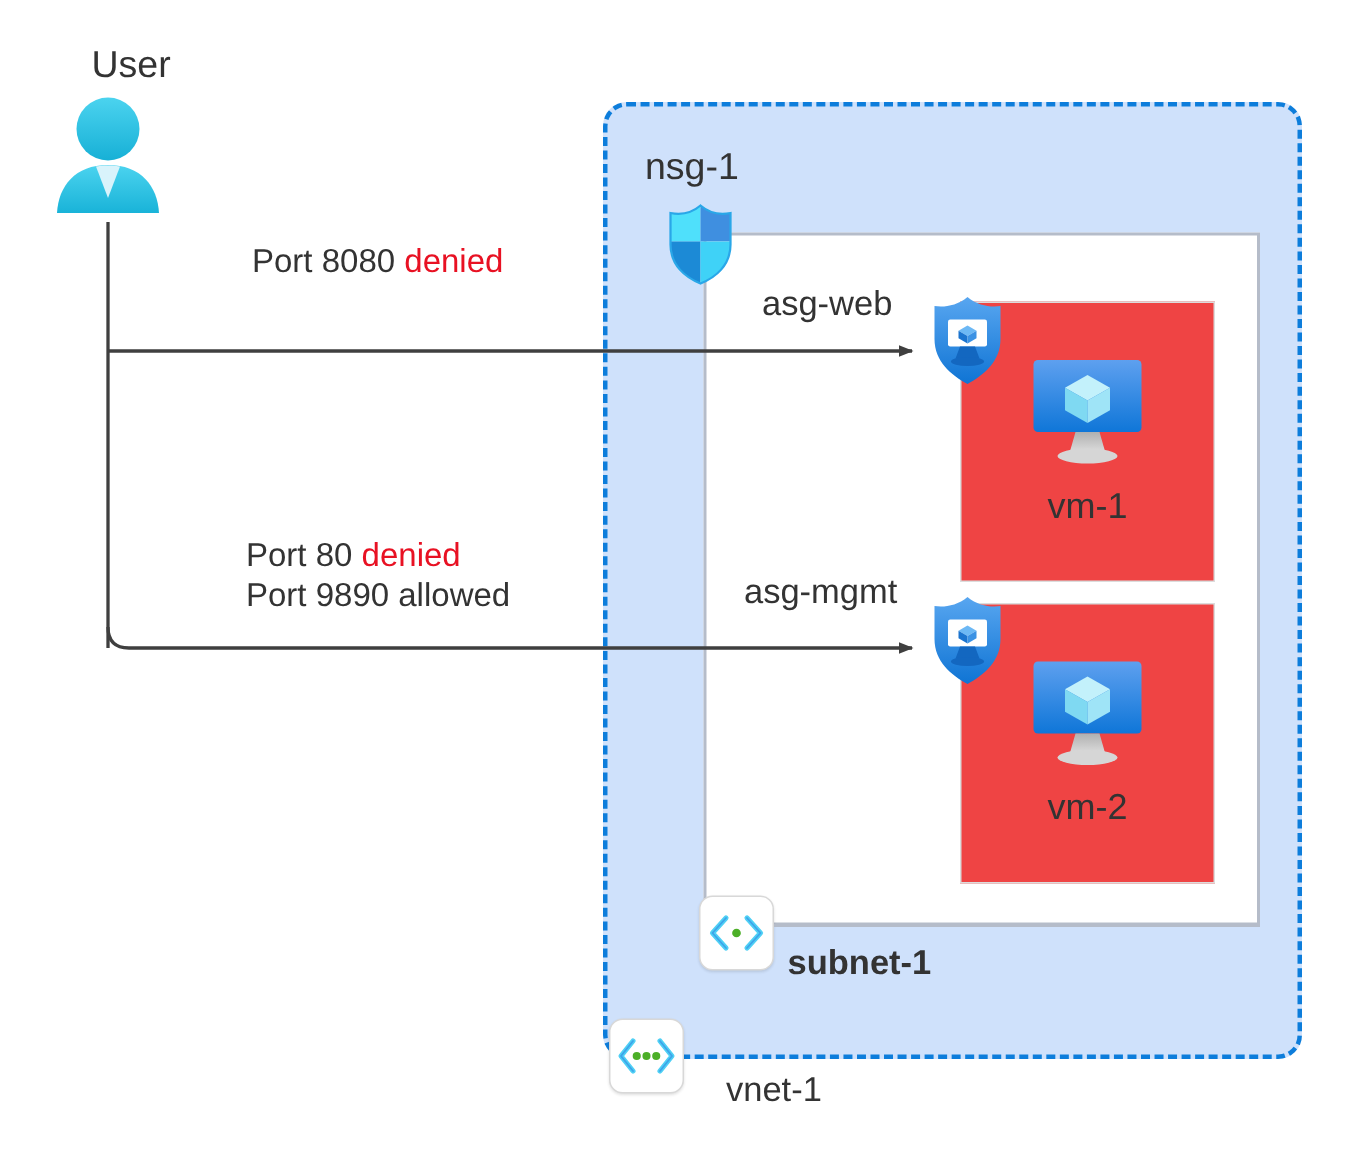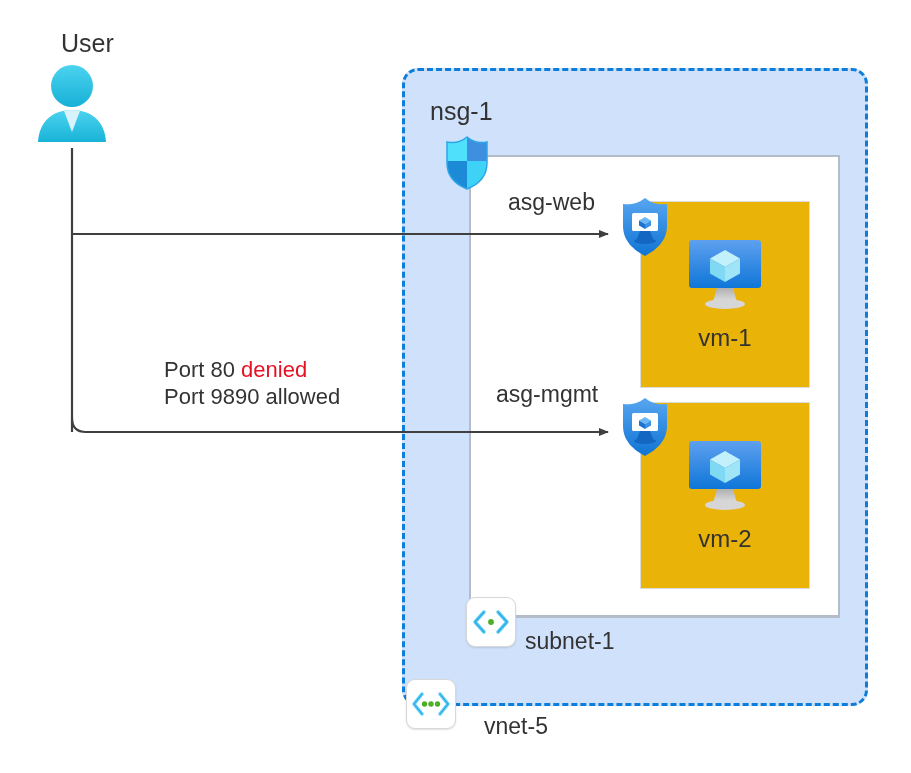--- a/index.html
+++ b/index.html
@@ -58,21 +58,21 @@
     background: #ffffff;
     border: 2px solid #b5bcc9;
   }
 
   
   .vm-card {
     position: absolute;
     width: 170px;
     height: 187px;
     box-sizing: border-box;
-    background: #eab308;
+    background: #ef4444;
     border: 1px solid #dcdcdc;
   }
   #vm-card-1 { left: 640px; top: 201px; }
   #vm-card-2 { left: 640px; top: 402px; }
 
   .vm-icon-wrap {
     position: absolute;
     left: 50%;
     top: 28px;
     transform: translateX(-50%);
@@ -97,21 +97,21 @@
     border-radius: 9px;
     box-sizing: border-box;
     display: flex;
     align-items: center;
     justify-content: center;
     box-shadow: 0 1px 2px rgba(0,0,0,.12);
   }
   #subnet-chip { left: 466px; top: 597px; }
   #vnet-chip   { left: 406px; top: 679px; }
 
-  #subnet-label { left: 525px; top: 627px; }
+  #subnet-label { left: 525px; top: 627px; font-weight: bold; }
   #vnet-label   { left: 484px; top: 712px; }
 
   
   #nsg-shield { position: absolute; left: 443px; top: 135px; }
   #nsg-label  { left: 430px; top: 96px; }
 
   
   .asg-shield { position: absolute; }
   #asg-web-shield  { left: 618px; top: 196px; }
   #asg-mgmt-shield { left: 618px; top: 396px; }
@@ -274,21 +274,21 @@
     <svg width="40" height="26" viewBox="0 0 40 26">
       <path d="M11 3 L3 13 L11 23" fill="none" stroke="#4fd0f5" stroke-width="3.4" stroke-linecap="round" stroke-linejoin="round"></path>
       <path d="M29 3 L37 13 L29 23" fill="none" stroke="#4fd0f5" stroke-width="3.4" stroke-linecap="round" stroke-linejoin="round"></path>
       <path d="M11 3 L3 13 L11 23" fill="none" stroke="#2f7fe0" stroke-width="1.2" stroke-linecap="round" stroke-linejoin="round" opacity=".55"></path>
       <path d="M29 3 L37 13 L29 23" fill="none" stroke="#2f7fe0" stroke-width="1.2" stroke-linecap="round" stroke-linejoin="round" opacity=".55"></path>
       <circle cx="13.5" cy="13" r="2.7" fill="#4caf27"></circle>
       <circle cx="20" cy="13" r="2.7" fill="#4caf27"></circle>
       <circle cx="26.5" cy="13" r="2.7" fill="#4caf27"></circle>
     </svg>
   </span>
-  <span class="label mid" id="vnet-label">vnet-5</span>
+  <span class="label mid" id="vnet-label">vnet-1</span>
 
   <span id="user-icon">
     <svg width="76" height="86" viewBox="0 0 76 86">
       <defs>
         <linearGradient id="userHead" x1="0" y1="0" x2="0" y2="1">
           <stop offset="0%" stop-color="#4bd3ef"></stop>
           <stop offset="100%" stop-color="#17b0d6"></stop>
         </linearGradient>
         <linearGradient id="userBody" x1="0" y1="0" x2="0" y2="1">
           <stop offset="0%" stop-color="#4bd3ef"></stop>
@@ -296,20 +296,21 @@
         </linearGradient>
       </defs>
       <circle cx="38" cy="24" r="21" fill="url(#userHead)"></circle>
       <path d="M38 48 C16 48 5 62 4 80 L72 80 C71 62 60 48 38 48 Z" fill="url(#userBody)"></path>
       <path d="M30 49 L38 70 L46 49 C43 48 33 48 30 49 Z" fill="#d9f3fb"></path>
     </svg>
   </span>
   <span class="label big" id="user-label">User</span>
 
   <div class="label flow" id="flow-1">
+    <span class="flow-line"><span>Port 8080 </span><span class="deny">denied</span></span>
   </div>
 
   <div class="label flow" id="flow-2">
     <span class="flow-line"><span>Port 80 </span><span class="deny">denied</span></span>
     <span class="flow-line">Port 9890 allowed</span>
   </div>
 
   <svg id="connectors">
     <defs>
       <marker id="arrowEnd" markerWidth="10" markerHeight="8" refX="9" refY="4" orient="auto" markerUnits="userSpaceOnUse">

